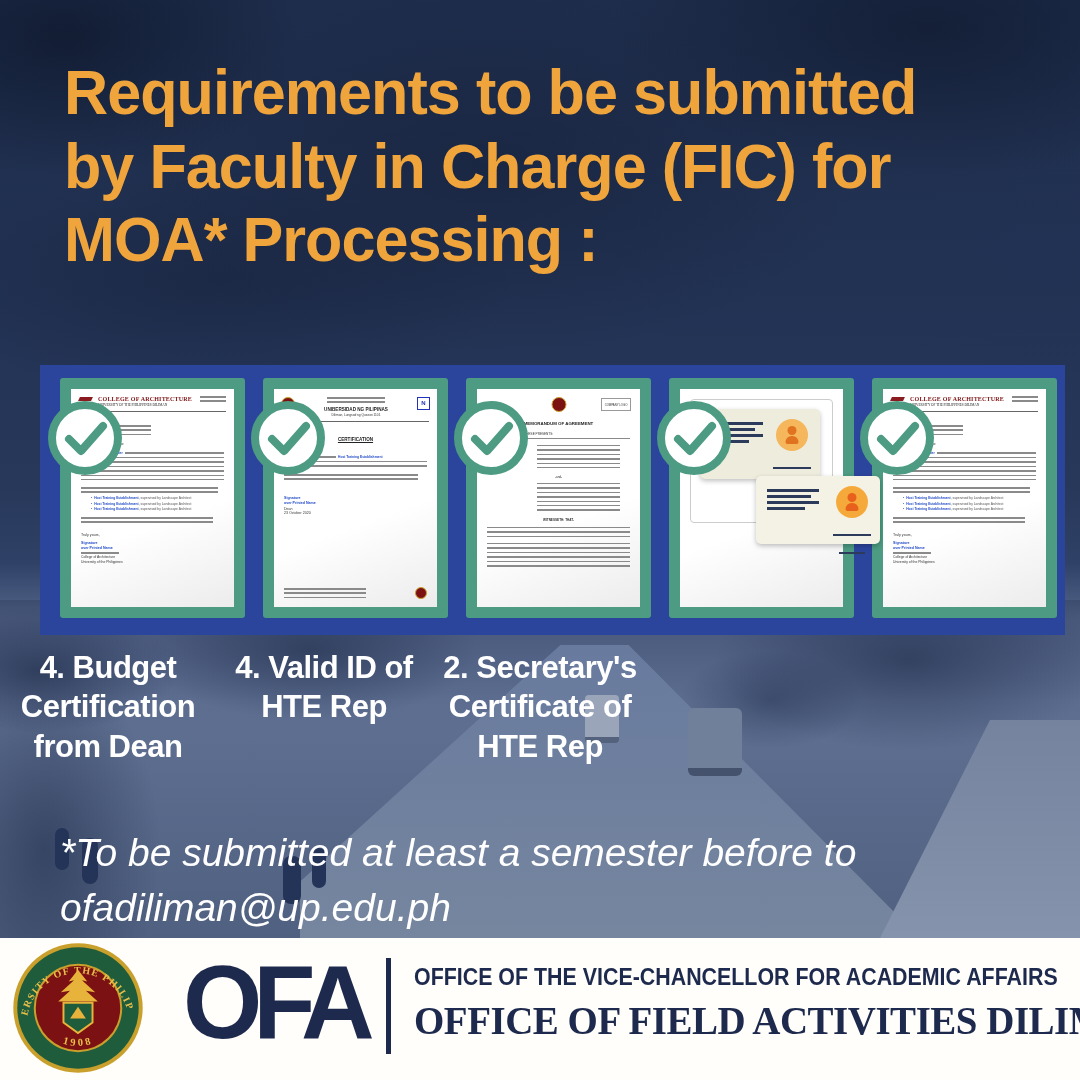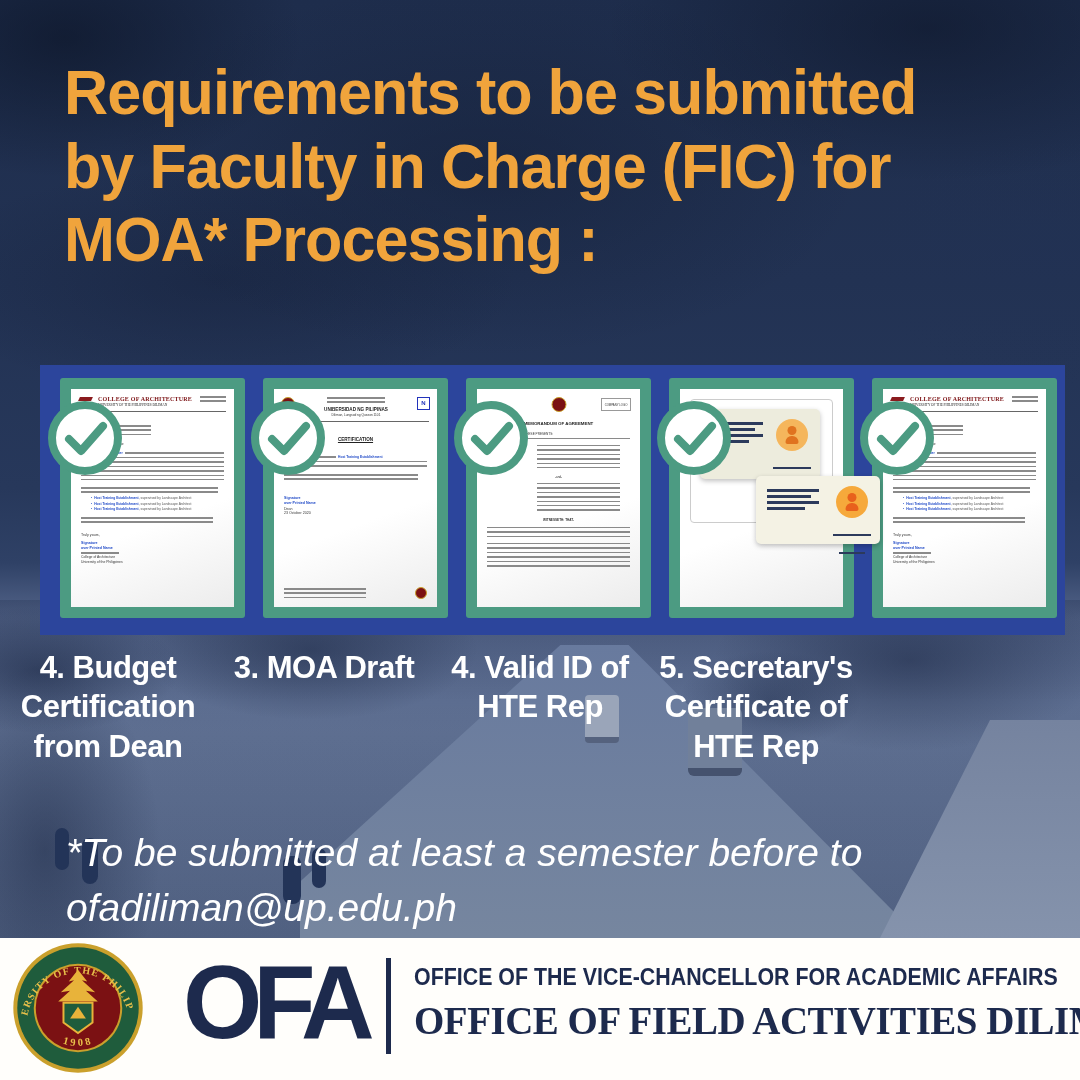--- a/index.html
+++ b/index.html
@@ -112,21 +112,21 @@
   .p1 i{background:#e0731f;}.p2 i{background:#e8611c;}
   .id-sub{position:absolute;right:6px;top:46px;width:44px;text-align:center;}
   .id-sub i{display:inline-block;height:2px;background:#2c3a5c;margin-top:2.5px;}
 
   
   .captions{position:absolute;left:0;top:648px;width:1080px;display:flex;}
   .caption{width:216px;text-align:center;color:#fff;font-weight:bold;font-size:31px;
     line-height:1.27;letter-spacing:-.5px;white-space:pre-line;}
 
   
-  .footnote{position:absolute;left:66px;top:826px;color:#fff;font-style:italic;
+  .footnote{position:absolute;left:60px;top:826px;color:#fff;font-style:italic;
     font-size:39px;line-height:1.4;white-space:pre-line;}
 
   
   .footer{position:absolute;left:0;top:938px;width:1080px;height:142px;background:#fffefb;}
   .seal{position:absolute;left:12px;top:4px;width:132px;height:132px;}
   .ofa{position:absolute;left:183px;top:10px;font-size:102px;font-weight:bold;color:#1d2a4d;
     letter-spacing:-9px;line-height:1.05;transform:scaleY(1.02);transform-origin:left top;}
   .divider{position:absolute;left:386px;top:20px;width:5px;height:96px;background:#1d2a4d;}
   .ftext{position:absolute;left:414px;top:26px;color:#1d2a4d;}
   .ft1{font-size:23px;font-weight:bold;letter-spacing:0;transform:scaleX(.93);transform-origin:left;white-space:nowrap;}
@@ -340,24 +340,23 @@
 University of the Philippines</div>
         </div>
       </div>
     </div>
   </div>
 
   <div class="captions">
     <div class="caption">4. Budget
 Certification
 from Dean</div>
-    <div class="caption">3. MOA Draft</div>
     <div class="caption">4. Valid ID of
 HTE Rep</div>
-    <div class="caption">5. Secretary's
+    <div class="caption">2. Secretary's
 Certificate of
 HTE Rep</div>
   </div>
 
   <div class="footnote">*To be submitted at least a semester before to
 ofadiliman@up.edu.ph</div>
 
   <div class="footer">
     <svg class="seal" viewBox="0 0 200 200">
       <circle cx="100" cy="100" r="98" fill="#caa02c"></circle>

